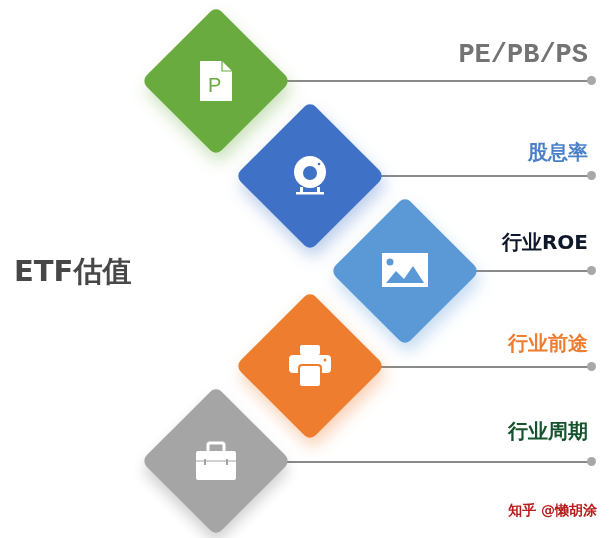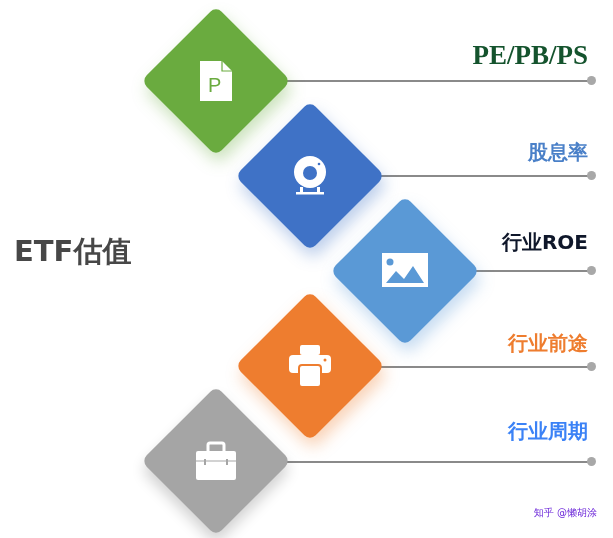--- a/index.html
+++ b/index.html
@@ -2,21 +2,21 @@
 <html><head>
 <meta charset="utf-8">
 <style>
   html, body { margin: 0; padding: 0; }
   body {
     width: 613px; height: 538px; position: relative; overflow: hidden;
     background: #ffffff;
     font-family: "DejaVu Sans", "Liberation Sans", sans-serif;
   }
   .title {
-    position: absolute; left: 14px; top: 232px;
+    position: absolute; left: 14px; top: 252px;
     font-size: 29px; font-weight: bold; color: #474747;
     letter-spacing: 0px; white-space: nowrap;
   }
   .line {
     position: absolute; height: 1.5px; background: #8a8a8a;
   }
   .dot {
     position: absolute; width: 9px; height: 9px; border-radius: 50%;
     background: #a8a8a8;
   }
@@ -28,21 +28,21 @@
     position: absolute; width: 106px; height: 106px;
     border-radius: 8px;
     transform: rotate(45deg);
   }
   .icon {
     position: absolute; width: 46px; height: 46px;
     display: flex; align-items: center; justify-content: center;
   }
   .watermark {
     position: absolute; right: 16px; bottom: 18px;
-    font-size: 10px; color: #6d28d9; white-space: nowrap;
+    font-size: 14px; color: #b91c1c; white-space: nowrap; font-weight: bold;
   }
 </style>
 </head>
 <body>
 
 <div class="title">ETF估值</div>
 
 <div class="line" style="left:285px; top:80px; width:305px;"></div>
 <div class="dot" style="left:587px; top:76px;"></div>
 
@@ -51,25 +51,25 @@
 
 <div class="line" style="left:475px; top:270px; width:115px;"></div>
 <div class="dot" style="left:587px; top:266px;"></div>
 
 <div class="line" style="left:380px; top:366px; width:210px;"></div>
 <div class="dot" style="left:587px; top:362px;"></div>
 
 <div class="line" style="left:285px; top:461px; width:305px;"></div>
 <div class="dot" style="left:587px; top:457px;"></div>
 
-<div class="label" style="top:40px; color:#14532d; font-family:Liberation Serif, serif; font-size:27px;">PE/PB/PS</div>
+<div class="label" style="top:40px; color:#737373; font-family:Liberation Mono, monospace; font-size:27px;">PE/PB/PS</div>
 <div class="label" style="top:139px; color:#4a80c8;">股息率</div>
 <div class="label" style="top:229px; color:#0f172a;">行业ROE</div>
 <div class="label" style="top:330px; color:#ee7d2f;margin-left:12px;">行业前途</div>
-<div class="label" style="top:418px; color:#3b82f6;">行业周期</div>
+<div class="label" style="top:418px; color:#14532d;">行业周期</div>
 
 <div class="diamond" style="left:163px; top:408px; background:#a5a5a5; box-shadow: 6px 6px 14px rgba(0,0,0,0.18);"></div>
 
 <div class="diamond" style="left:257px; top:313px; background:#ee7d2f; box-shadow: 8px 4px 16px rgba(238,125,47,0.35);"></div>
 
 <div class="diamond" style="left:352px; top:218px; background:#5a99d6; box-shadow: 8px 4px 16px rgba(90,153,214,0.35);"></div>
 
 <div class="diamond" style="left:257px; top:123px; background:#3f72c6; box-shadow: 8px 4px 16px rgba(63,114,198,0.35);"></div>
 
 <div class="diamond" style="left:163px; top:28px; background:#6aab3f; box-shadow: 8px 4px 16px rgba(106,171,63,0.35);"></div>

